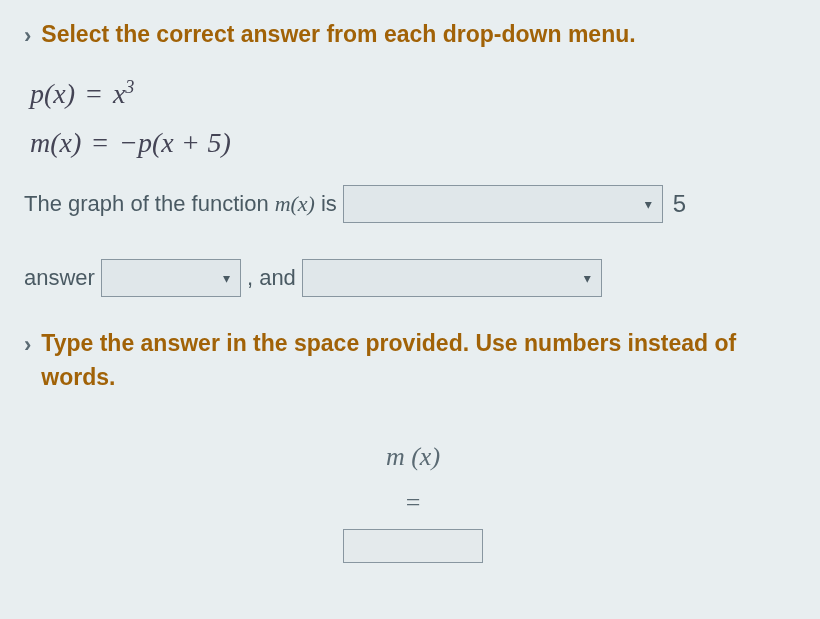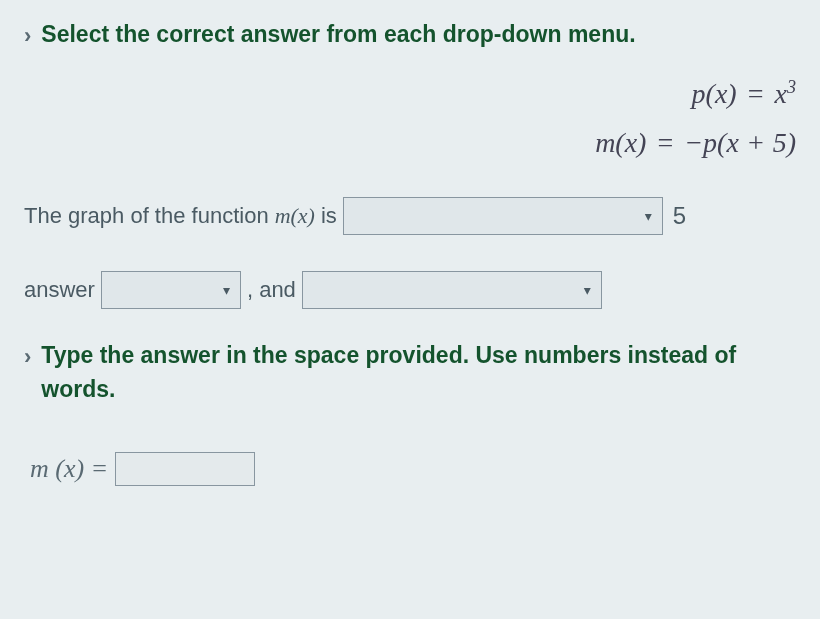--- a/index.html
+++ b/index.html
@@ -19,35 +19,34 @@
     margin-bottom: 22px;
   }
   .chev {
     color: #5a6a73;
     font-weight: bold;
     font-size: 22px;
     margin-top: 2px;
   }
   .instr-text {
     font-weight: bold;
-    color: #14532d;
+    color: #a16207;
     font-size: 23px;
   }
   .math {
     font-family: "Times New Roman", Times, serif;
     font-style: italic;
     font-size: 28px;
     color: #445;
     margin: 8px 0 8px 6px;
-    text-align: right;
   }
   .math sup { font-size: 0.65em; font-style: italic; }
   .math .op { font-style: normal; padding: 0 4px; }
   .sentence {
-    margin-top: 34px;
+    margin-top: 22px;
     font-size: 22px;
     color: #4a5a63;
     display: flex;
     flex-wrap: wrap;
     align-items: center;
     gap: 8px 6px;
     row-gap: 18px;
     text-align: right;
   }
   .sentence .fn { font-family: "Times New Roman", serif; font-style: italic; }
@@ -72,20 +71,21 @@
   .answer-line {
     margin-top: 44px;
     display: flex;
     align-items: center;
     gap: 8px;
     font-family: "Times New Roman", serif;
     font-style: italic;
     font-size: 26px;
     color: #5a6a73;
     padding-left: 6px;
+    flex-direction: column;
   }
   .answer-box {
     display: inline-block;
     width: 140px;
     height: 34px;
     border: 1px solid #8896a0;
     background: #e4eaec;
   }
 </style>
 </head>

